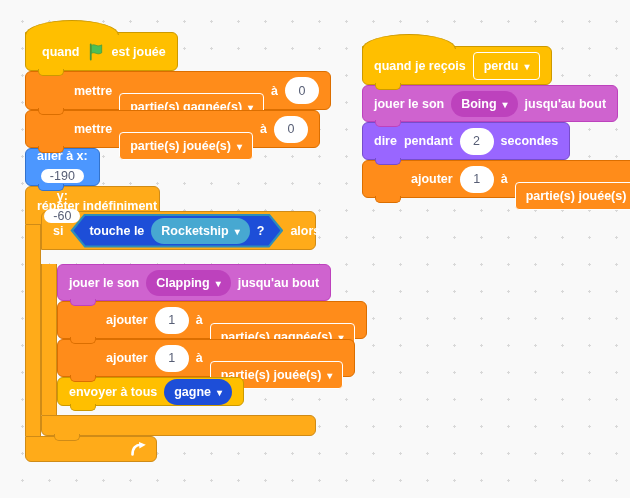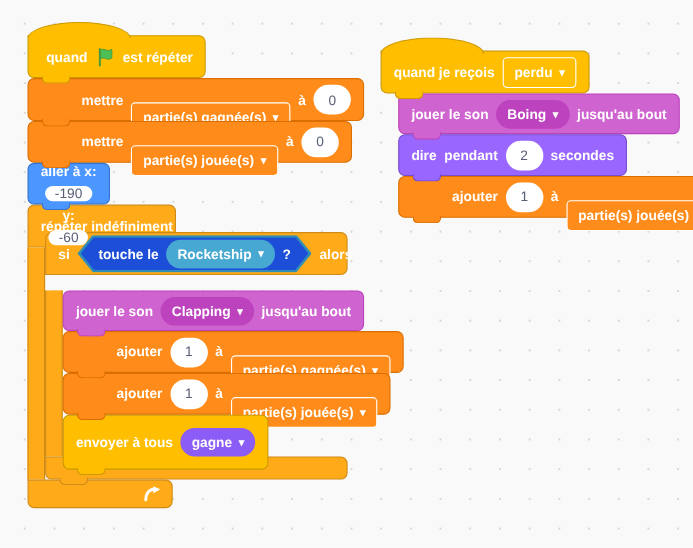--- a/index.html
+++ b/index.html
@@ -47,21 +47,21 @@
     background:#fff;color:#575E75;font-size:12.5px;font-weight:500;
   }
   .dd{
     display:inline-flex;align-items:center;gap:6px;height:26px;
     padding:0 10px;color:#fff;font-size:12.5px;font-weight:600;
   }
   .dd.rect{border-radius:4px;border:1px solid;}
   .dd.pill{border-radius:999px;}
   .dd-var{background:#FF8C1A;border-color:#DB6E00;margin-top:33px;}
   .dd-evt-rect{background:#FFBF00;border-color:#CC9900;}
-  .dd-evt-pill{background:#8b5cf6;}
+  .dd-evt-pill{background:#1d4ed8;}
   .dd-sound{background:#BD42BD;}
   .dd-sensing{background:#47A8D1;}
   .caret{font-size:10px;line-height:1;transform:translateY(1px);}
 
   .hex-outer{
     display:inline-flex;background:#2E8EB8;padding:2px 3px;
     clip-path:polygon(14px 0,calc(100% - 14px) 0,100% 50%,calc(100% - 14px) 100%,14px 100%,0 50%);
   }
   .hex-inner{
     display:inline-flex;align-items:center;gap:7px;background:#1d4ed8;
@@ -110,21 +110,21 @@
 
   <div class="blk events" style="left:25px;top:32px;height:39px;border-top-left-radius:0;padding-left:16px;">
     <span class="dome"></span>
     <span>quand</span>
     <span class="icon-wrap">
       <svg width="18" height="18" viewBox="0 0 24 24">
         <path d="M5 2 v20" stroke="#45993D" stroke-width="2.4" stroke-linecap="round"></path>
         <path d="M6 3.2 c4.2 -2.6 7.2 2.1 11.6 0.2 l2 -0.9 v10.6 l-2 0.9 c-4.4 1.9 -7.4 -2.8 -11.6 -0.2 z" fill="#4CBF56" stroke="#45993D" stroke-width="1"></path>
       </svg>
     </span>
-    <span>est répéter</span>
+    <span>est jouée</span>
     <span class="tab"></span>
   </div>
 
   <div class="blk variables" style="left:25px;top:71px;height:39px;">
     <span>mettre</span>
     <span class="dd rect dd-var">
       <span>partie(s) gagnée(s)</span>
       <span class="caret">▾</span>
     </span>
     <span>à</span>
@@ -176,30 +176,30 @@
     <span>ajouter</span>
     <span class="oval">1</span>
     <span>à</span>
     <span class="dd rect dd-var">
       <span>partie(s) jouée(s)</span>
       <span class="caret">▾</span>
     </span>
     <span class="tab"></span>
   </div>
 
-  <div class="blk events" style="left:57px;top:377px;height:50px;">
+  <div class="blk events" style="left:57px;top:377px;height:29px;">
     <span>envoyer à tous</span>
     <span class="dd pill dd-evt-pill">
       <span>gagne</span>
       <span class="caret">▾</span>
     </span>
     <span class="tab"></span>
   </div>
 
-  <div class="blk events" style="left:346px;top:46px;height:39px;border-top-left-radius:0;">
+  <div class="blk events" style="left:362px;top:46px;height:39px;border-top-left-radius:0;">
     <span class="dome"></span>
     <span>quand je reçois</span>
     <span class="dd rect dd-evt-rect">
       <span>perdu</span>
       <span class="caret">▾</span>
     </span>
     <span class="tab"></span>
   </div>
 
   <div class="blk sound" style="left:362px;top:85px;height:37px;">

